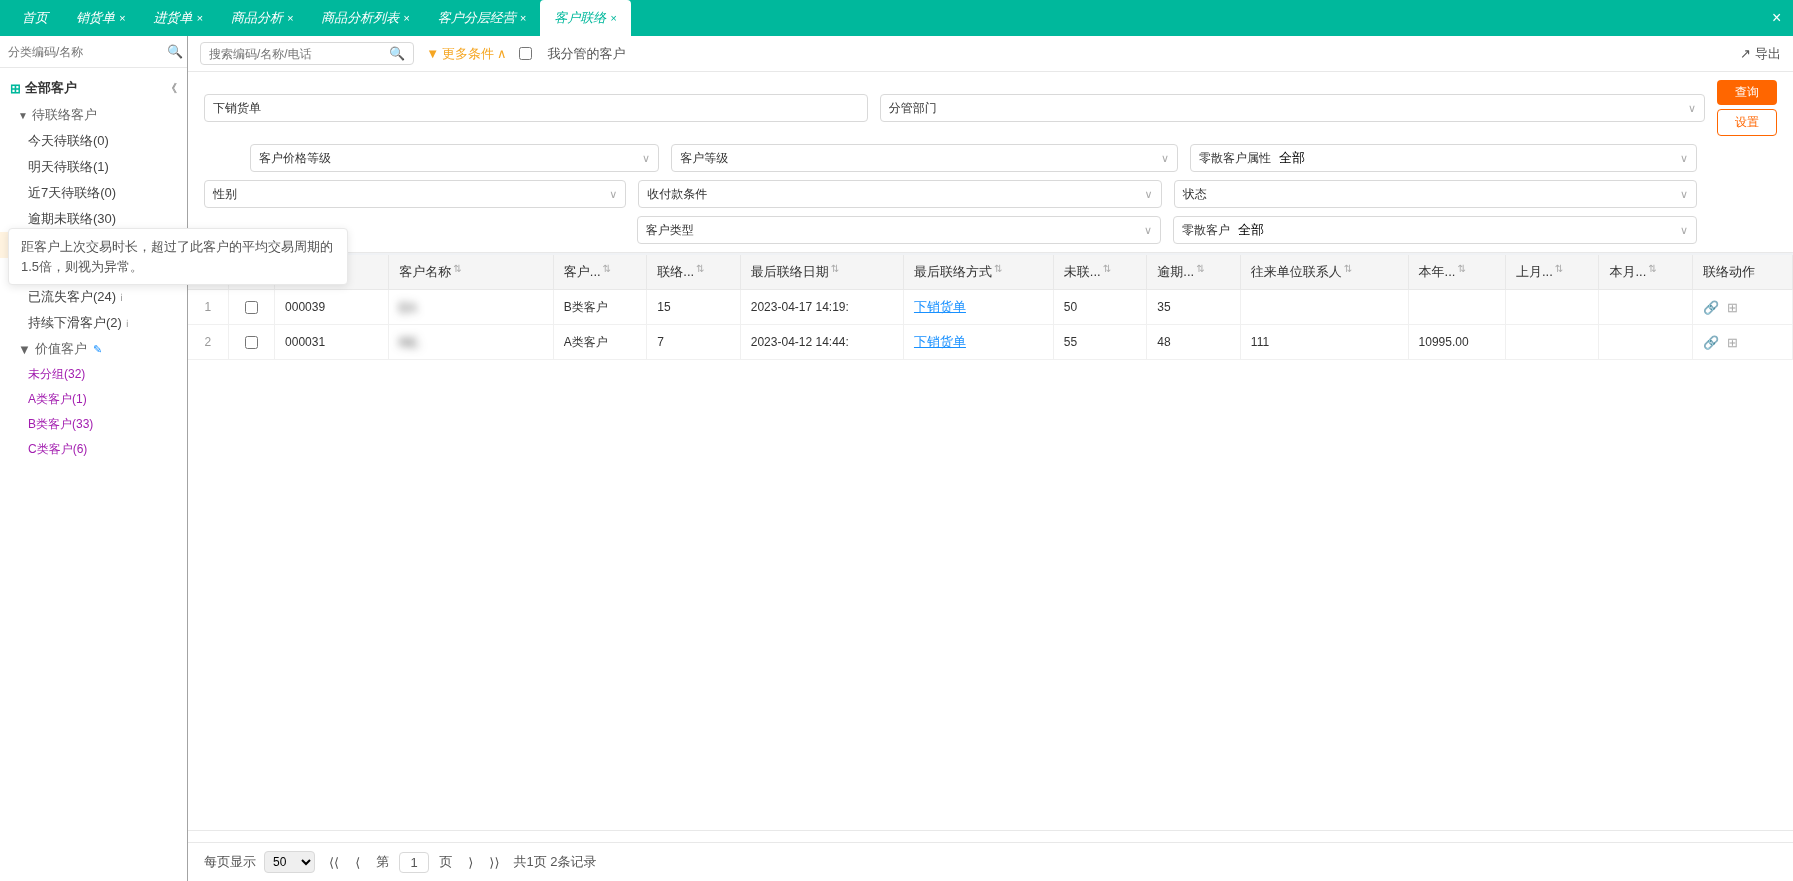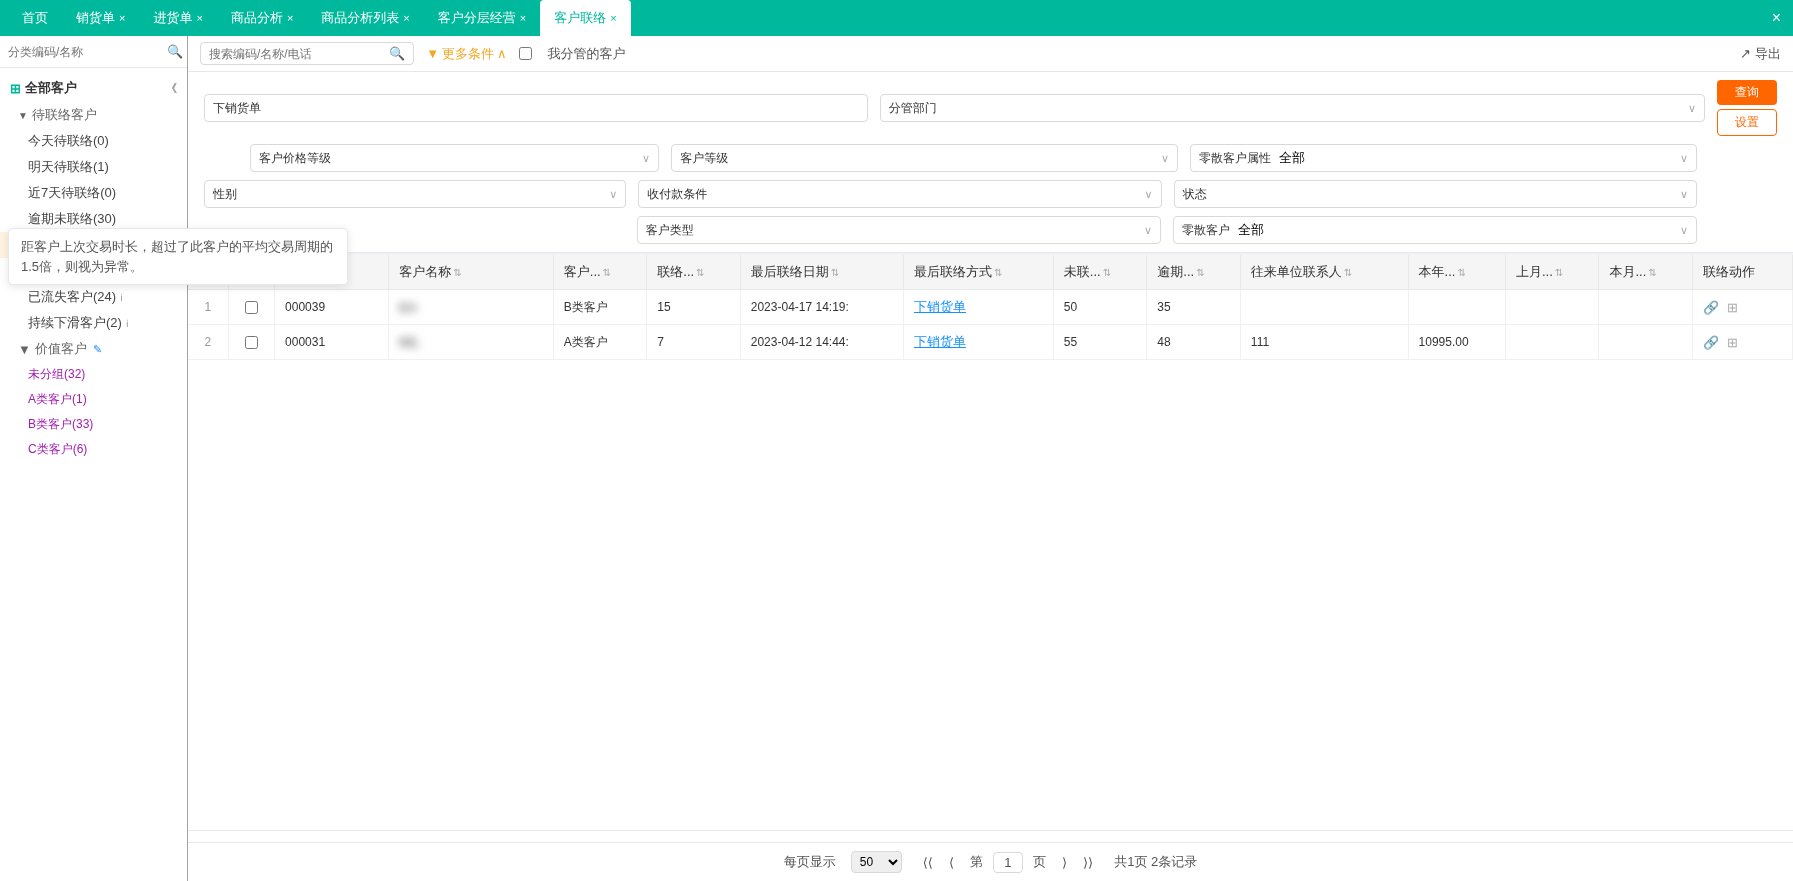--- a/index.html
+++ b/index.html
@@ -7,20 +7,21 @@
 
     
     .top-nav {
       background: #00b89c;
       height: 36px;
       display: flex;
       align-items: center;
       padding: 0 8px;
       color: white;
       position: relative;
+      font-style: italic;
     }
     .top-nav .nav-item {
       padding: 0 14px;
       height: 36px;
       display: flex;
       align-items: center;
       cursor: pointer;
       color: white;
       font-size: 13px;
       white-space: nowrap;
@@ -282,22 +283,22 @@
     .link-text { color: #1890ff; text-decoration: underline; cursor: pointer; }
     .action-icons { display: flex; gap: 8px; color: #aaa; cursor: pointer; }
 
     
     .pagination {
       background: white;
       border-top: 1px solid #e8e8e8;
       padding: 8px 16px;
       display: flex;
       align-items: center;
-      justify-content: center;
-      gap: 15px;
+      justify-content: flex-start;
+      gap: 8px;
       font-size: 12px;
       color: #555;
     }
     .pagination select {
       border: 1px solid #d9d9d9;
       border-radius: 4px;
       padding: 2px 4px;
       font-size: 12px;
     }
     .pagination .page-nav {
@@ -343,21 +344,21 @@
 
     .checkbox-cell { display: flex; justify-content: center; align-items: center; }
     input[type=checkbox] { cursor: pointer; }
 
     .blurred-text {
       filter: blur(4px);
       color: #333;
       display: inline-block;
     }
 
-    .col-sort { cursor: pointer; display: flex; align-items: center; gap: 2px; }
+    .col-sort { cursor: pointer; display: flex; gap: 2px; }
     .sort-icon { color: #aaa; font-size: 10px; }
   </style>
 </head>
 <body>
 
 <div class="top-nav">
   <div class="nav-item">首页</div>
   <div class="nav-item">销货单 <span style="margin-left:4px;font-size:11px;">×</span></div>
   <div class="nav-item">进货单 <span style="margin-left:4px;font-size:11px;">×</span></div>
   <div class="nav-item">商品分析 <span style="margin-left:4px;font-size:11px;">×</span></div>

